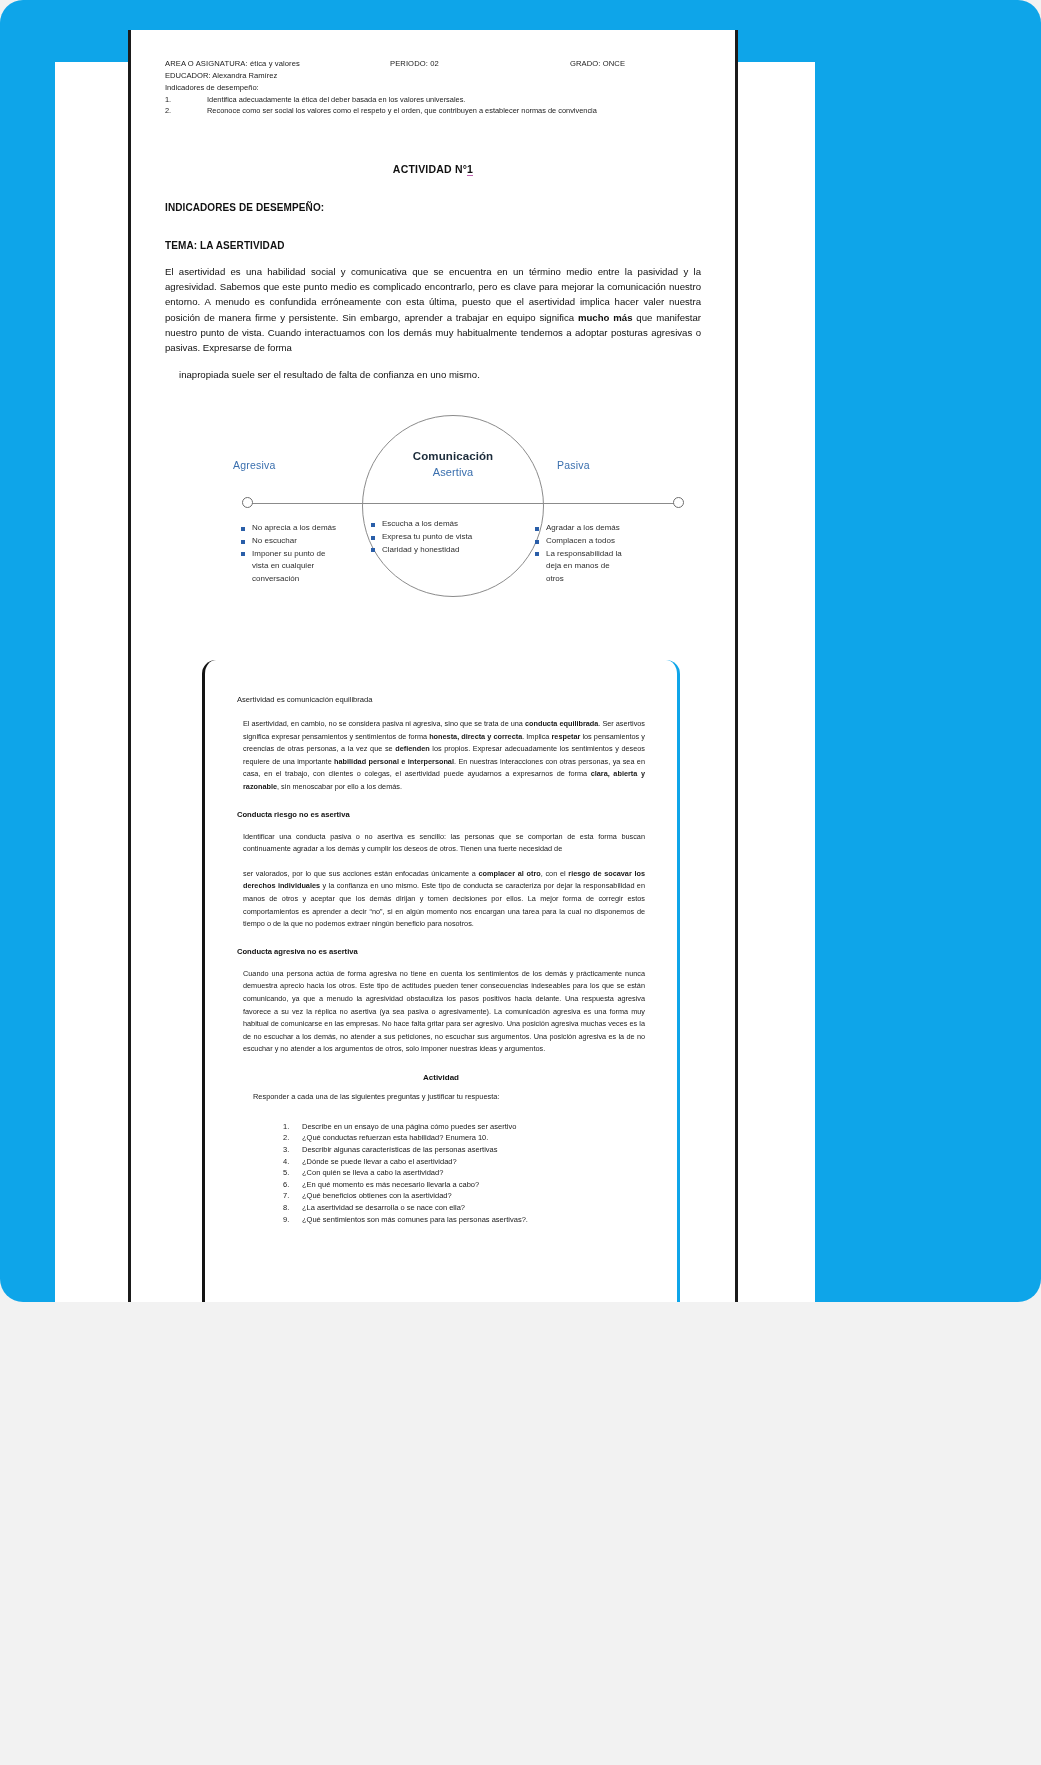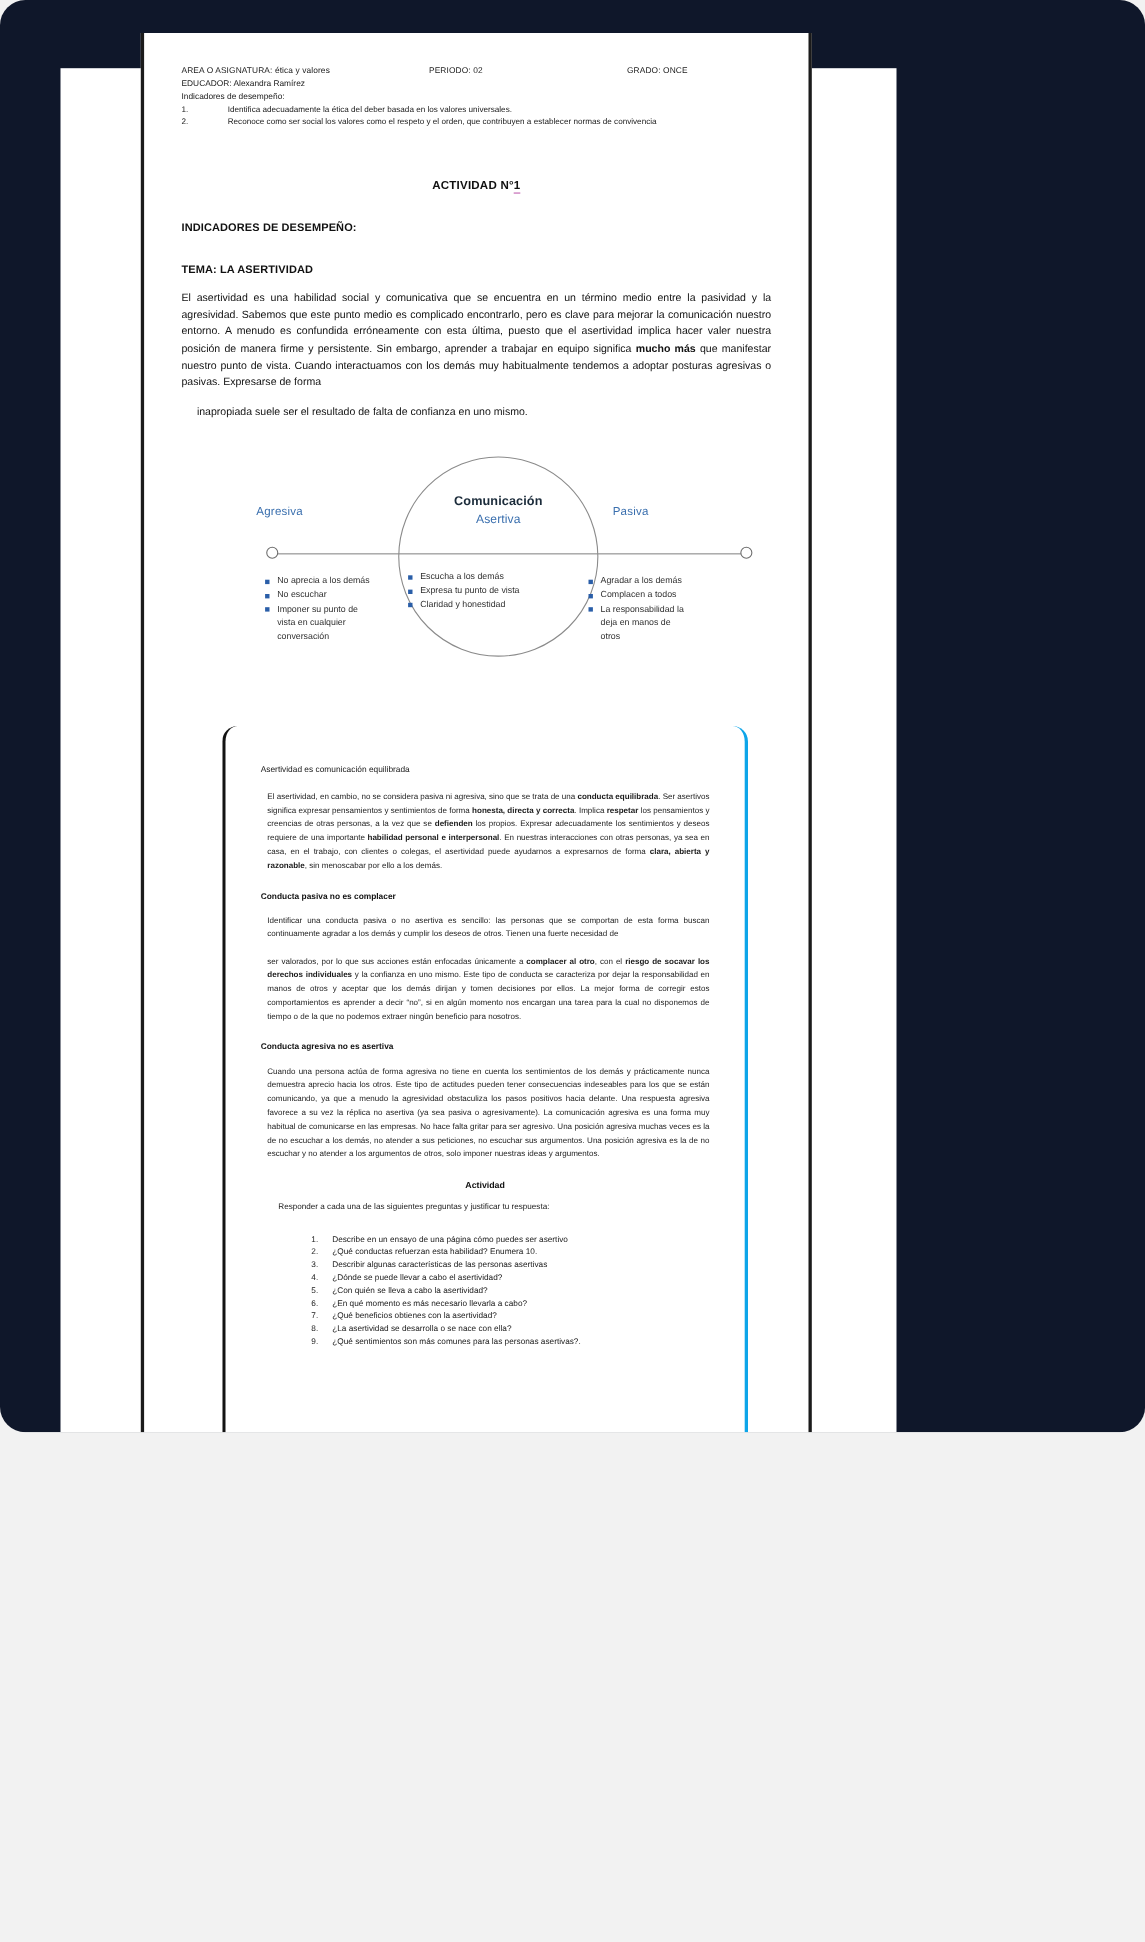--- a/index.html
+++ b/index.html
@@ -5,21 +5,21 @@
   * { box-sizing: border-box; }
   html, body {
     margin: 0; padding: 0;
     background: #f2f2f2;
     font-family: "Liberation Sans", sans-serif;
   }
   #root {
     position: relative;
     width: 1041px;
     height: 1302px;
-    background: #0f172a;
+    background: #0ea5e9;
     overflow: hidden;
     border-radius: 23px;
   }
 
   
   .sheet1 {
     position: absolute;
     left: 128px; top: 30px;
     width: 610px; height: 1320px;
     background: #ffffff;
@@ -326,21 +326,21 @@
     </div>
   </div>
 
   <div class="sheet2">
     <div class="p2-content">
 
       <div class="p2-lead">Asertividad es comunicación equilibrada</div>
 
       <div class="p2-p indent" id="p2-para1"><span>El asertividad, en cambio, no se considera pasiva ni agresiva, sino que se trata de una </span><b>conducta equilibrada</b><span>. Ser asertivos significa expresar pensamientos y sentimientos de forma </span><b>honesta, directa y correcta</b><span>. Implica </span><b>respetar</b><span> los pensamientos y creencias de otras personas, a la vez que se </span><b>defienden</b><span> los propios. Expresar adecuadamente los sentimientos y deseos requiere de una importante </span><b>habilidad personal e interpersonal</b><span>. En nuestras interacciones con otras personas, ya sea en casa, en el trabajo, con clientes o colegas, el asertividad puede ayudarnos a expresarnos de forma </span><b>clara, abierta y razonable</b><span>, sin menoscabar por ello a los demás.</span></div>
 
-      <div class="p2-h">Conducta pasiva no es complacer</div>
+      <div class="p2-h">Conducta riesgo no es asertiva</div>
       <div class="p2-p indent">Identificar una conducta pasiva o no asertiva es sencillo: las personas que se comportan de esta forma buscan continuamente agradar a los demás y cumplir los deseos de otros. Tienen una fuerte necesidad de</div>
       <div class="p2-p indent" id="p2-para3"><span>ser valorados, por lo que sus acciones están enfocadas únicamente a </span><b>complacer al otro</b><span>, con el </span><b>riesgo de socavar los derechos individuales</b><span> y la confianza en uno mismo. Este tipo de conducta se caracteriza por dejar la responsabilidad en manos de otros y aceptar que los demás dirijan y tomen decisiones por ellos. La mejor forma de corregir estos comportamientos es aprender a decir “no”, si en algún momento nos encargan una tarea para la cual no disponemos de tiempo o de la que no podemos extraer ningún beneficio para nosotros.</span></div>
 
       <div class="p2-h">Conducta agresiva no es asertiva</div>
       <div class="p2-p indent">Cuando una persona actúa de forma agresiva no tiene en cuenta los sentimientos de los demás y prácticamente nunca demuestra aprecio hacia los otros. Este tipo de actitudes pueden tener consecuencias indeseables para los que se están comunicando, ya que a menudo la agresividad obstaculiza los pasos positivos hacia delante. Una respuesta agresiva favorece a su vez la réplica no asertiva (ya sea pasiva o agresivamente). La comunicación agresiva es una forma muy habitual de comunicarse en las empresas. No hace falta gritar para ser agresivo. Una posición agresiva muchas veces es la de no escuchar a los demás, no atender a sus peticiones, no escuchar sus argumentos. Una posición agresiva es la de no escuchar y no atender a los argumentos de otros, solo imponer nuestras ideas y argumentos.</div>
 
       <div class="p2-act">Actividad</div>
       <div class="p2-sub">Responder a cada una de las siguientes preguntas y justificar tu respuesta:</div>
 
       <ol class="q-list">

